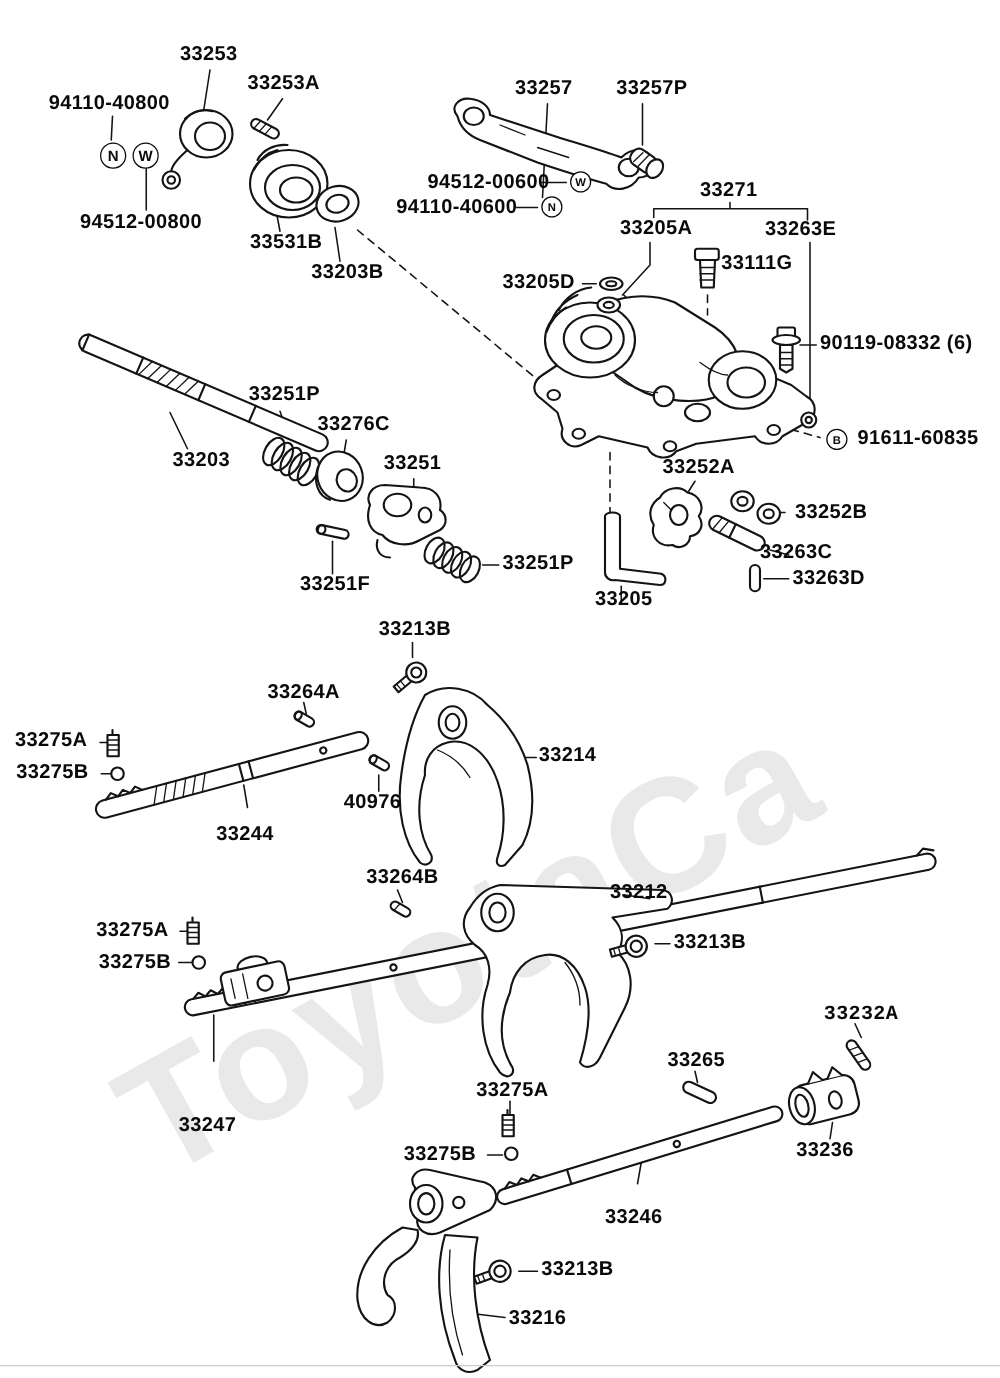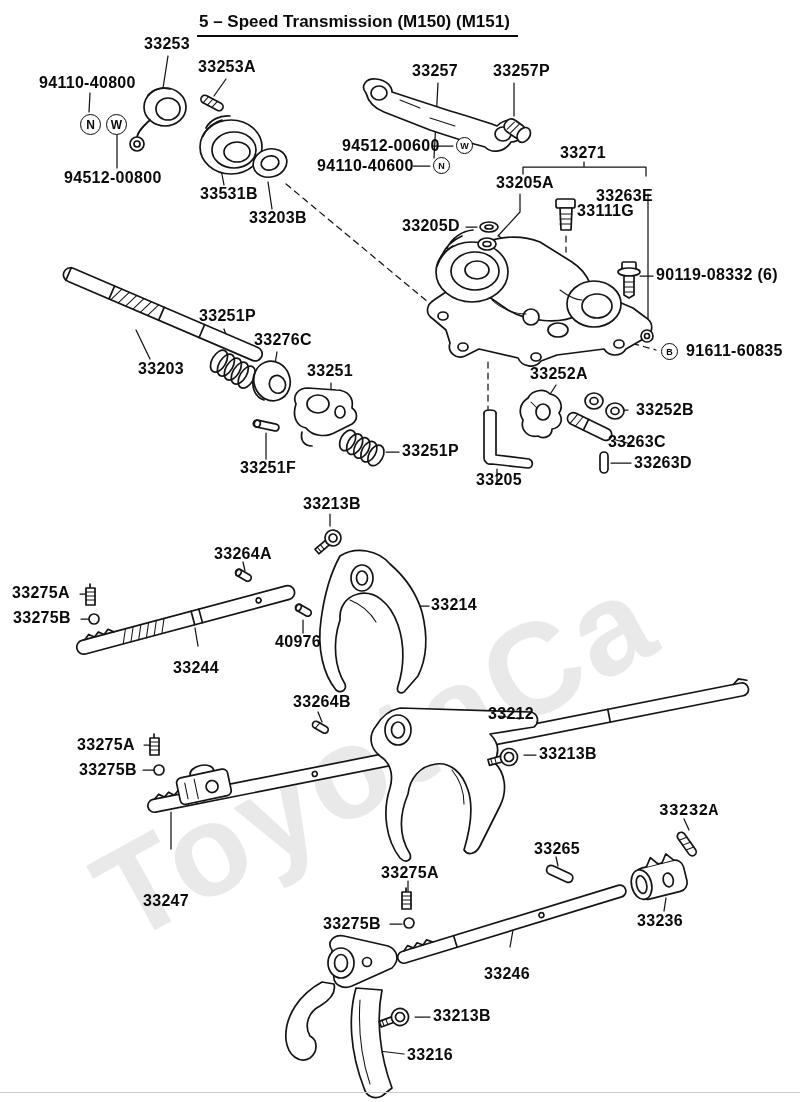--- a/index.html
+++ b/index.html
@@ -349,35 +349,34 @@
       <path class="ln thin" d="M360,1000 C358,1030 362,1060 370,1084"></path>
     </g>
     <g transform="translate(400 1017) rotate(-20)">
       <path class="ln fw" d="M-8,-3 L-21,-3 L-21,3 L-8,3"></path>
       <path class="ln thin" d="M-18,-3 L-18,3 M-14,-3 L-14,3"></path>
       <circle class="ln fw" cx="0" cy="0" r="8.5"></circle>
         <circle class="ln" cx="0" cy="0" r="4.5"></circle>
     </g>
   </svg>
 
-  <div class="title">5 – Speed Transmission (M150) (M151)</div>
   <div class="labels-layer">
       <div class="part-label" style="left: 144px; top: 36px;">33253</div>
       <div class="part-label" style="left: 198px; top: 59px;">33253A</div>
       <div class="part-label" style="left: 39px; top: 75px;">94110-40800</div>
       <div class="part-label" style="left: 64px; top: 170px;">94512-00800</div>
       <div class="part-label" style="left: 200px; top: 186px;">33531B</div>
       <div class="part-label" style="left: 249px; top: 210px;">33203B</div>
       <div class="part-label" style="left: 412px; top: 63px;">33257</div>
       <div class="part-label" style="left: 493px; top: 63px;">33257P</div>
       <div class="part-label" style="left: 342px; top: 138px;">94512-00600</div>
       <div class="part-label" style="left: 317px; top: 158px;">94110-40600</div>
       <div class="part-label" style="left: 560px; top: 145px;">33271</div>
       <div class="part-label" style="left: 496px; top: 175px;">33205A</div>
-      <div class="part-label" style="left: 596px; top: 176px; margin-top: 12px;">33263E</div>
+      <div class="part-label" style="left: 612px; top: 176px;">33263E</div>
       <div class="part-label" style="left: 577px; top: 203px;">33111G</div>
       <div class="part-label" style="left: 402px; top: 218px;">33205D</div>
       <div class="part-label" style="left: 656px; top: 267px;">90119-08332 (6)</div>
       <div class="part-label" style="left: 686px; top: 343px;">91611-60835</div>
       <div class="part-label" style="left: 199px; top: 308px;">33251P</div>
       <div class="part-label" style="left: 254px; top: 332px;">33276C</div>
       <div class="part-label" style="left: 138px; top: 361px;">33203</div>
       <div class="part-label" style="left: 307px; top: 363px;">33251</div>
       <div class="part-label" style="left: 530px; top: 366px;">33252A</div>
       <div class="part-label" style="left: 636px; top: 402px;">33252B</div>

